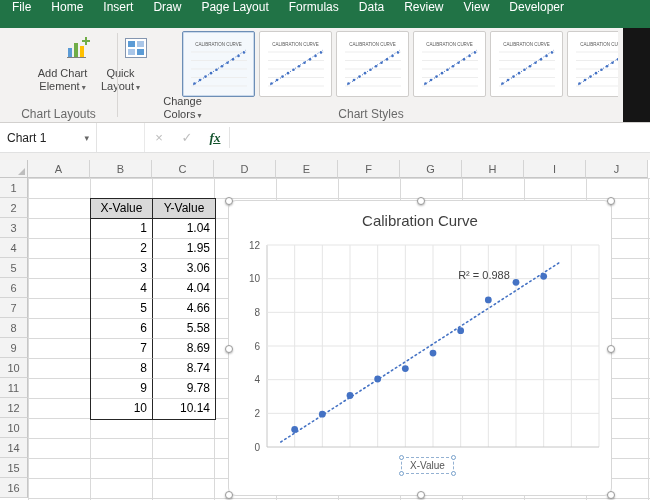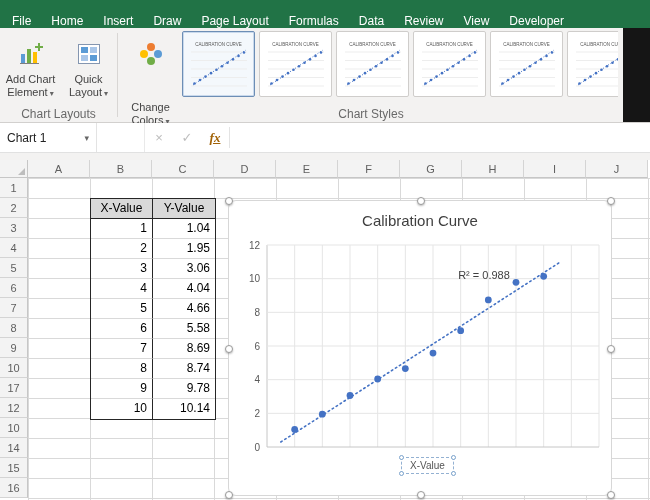--- a/index.html
+++ b/index.html
@@ -2,53 +2,53 @@
 <html><head>
 <meta charset="utf-8">
 <style>
   * { margin:0; padding:0; box-sizing:border-box; }
   html,body { width:650px; height:500px; overflow:hidden; background:#fff;
               font-family:"Liberation Sans", sans-serif; }
   .app { position:absolute; inset:0; width:650px; height:500px; }
 
   
   .tabbar { position:absolute; left:0; top:0; width:650px; height:28px;
-            background:#217346; display:flex; align-items:flex-end; padding-left:2px; }
+            background:#217346; display:flex; align-items:flex-start; padding-left:2px; }
   .tab { color:#fff; font-size:12px; padding:0 10px; display:flex; align-items:center; white-space:nowrap; }
 
   
   .ribbon { position:absolute; top:28px; left:0; width:650px; height:95px;
             background:#f3f2f1; border-bottom:1px solid #d2d0ce; }
   .rb-group { position:absolute; top:0; height:94px; }
   .rb-layouts { left:0; width:117px; }
   .rb-styles { left:120px; width:502px; }
   .vsep { position:absolute; left:117px; top:5px; width:1px; height:84px; background:#d8d6d4; }
-  .bigbtn { position:absolute; top:10px; width:57px; height:76px; display:flex; flex-direction:column;
-            align-items:center; padding-top:3px; border-radius:2px; cursor:default; }
+  .bigbtn { position:absolute; top:4px; width:57px; height:76px; display:flex; flex-direction:column;
+            align-items:flex-end; padding-top:3px; border-radius:2px; cursor:default;margin-left:32px; }
   .btn-ace { left:2px; } .btn-ql { left:60px; } .btn-cc { left:2px;gap:28px; }
   .bigbtn-label { font-size:11px; color:#444; text-align:center; line-height:13px; margin-top:2px; }
   .caret { font-size:8px; color:#666; margin-left:2px; }
   .group-label { position:absolute; bottom:1px; left:0; width:100%; text-align:center; font-size:12px; color:#696969; }
   .gallery { position:absolute; left:62px; top:3px; width:436px; height:70px; overflow:hidden;
              display:flex; gap:4px; align-items:flex-start; }
   .thumb { flex:0 0 73px; height:66px; background:#fff; border:1px solid #cfcdcb; border-radius:2px;
            display:flex; align-items:center; justify-content:center; }
   .thumb.sel { border:1px solid #6d8eb5; box-shadow:0 0 0 1px #c9d9ec inset; background:#f4f8fc; }
   .dark-strip { position:absolute; right:0; top:0; width:27px; height:94px; background:#151515; }
 
   
   .formula-bar { position:absolute; top:123px; left:0; width:650px; height:30px; background:#fff;
                  border-bottom:1px solid #e1e1e1; display:flex; align-items:stretch; }
   .name-box { width:97px; border-right:1px solid #e3e3e3; display:flex; align-items:center;
               padding:0 7px; font-size:12px; color:#222; }
   .nb-caret { margin-left:auto; font-size:9px; color:#666; }
   .fb-spacer { width:48px; border-right:1px solid #e9e9e9; }
   .fb-btn { width:28px; display:flex; align-items:center; justify-content:center;
             font-size:13px; color:#bdbdbd; }
-  .fb-btn.fx { color:#a16207; font-family:"Liberation Serif", serif; font-style:italic; font-weight:bold;text-decoration:underline; }
+  .fb-btn.fx { color:#14532d; font-family:"Liberation Serif", serif; font-style:italic; font-weight:bold;text-decoration:underline; }
   .fb-div { width:1px; background:#e3e3e3; margin:4px 0; }
   .formula-input { flex:1; }
   .fb-gap { position:absolute; top:153px; left:0; width:650px; height:7px; background:#f3f2f1; }
 
   
   .sheet { position:absolute; top:160px; left:0; width:650px; height:340px; background:#fff; }
   .corner { position:absolute; left:0; top:0; width:28px; height:18px; background:#f3f3f3;
             border-right:1px solid #c6c6c6; border-bottom:1px solid #c6c6c6; }
   .corner::after { content:''; position:absolute; right:2px; bottom:2px;
                    border-left:7px solid transparent; border-bottom:7px solid #bdbdbd; }
@@ -322,21 +322,21 @@
         <div class="row-h">1</div>
         <div class="row-h">2</div>
         <div class="row-h">3</div>
         <div class="row-h">4</div>
         <div class="row-h">5</div>
         <div class="row-h">6</div>
         <div class="row-h">7</div>
         <div class="row-h">8</div>
         <div class="row-h">9</div>
         <div class="row-h">10</div>
-        <div class="row-h">17</div>
+        <div class="row-h">11</div>
         <div class="row-h">12</div>
         <div class="row-h">10</div>
         <div class="row-h">14</div>
         <div class="row-h">15</div>
         <div class="row-h">16</div>
       </div>
     <div class="cells">
 
       <div class="data-table" id="dataTable">
           <div class="dt-row dt-headrow">

